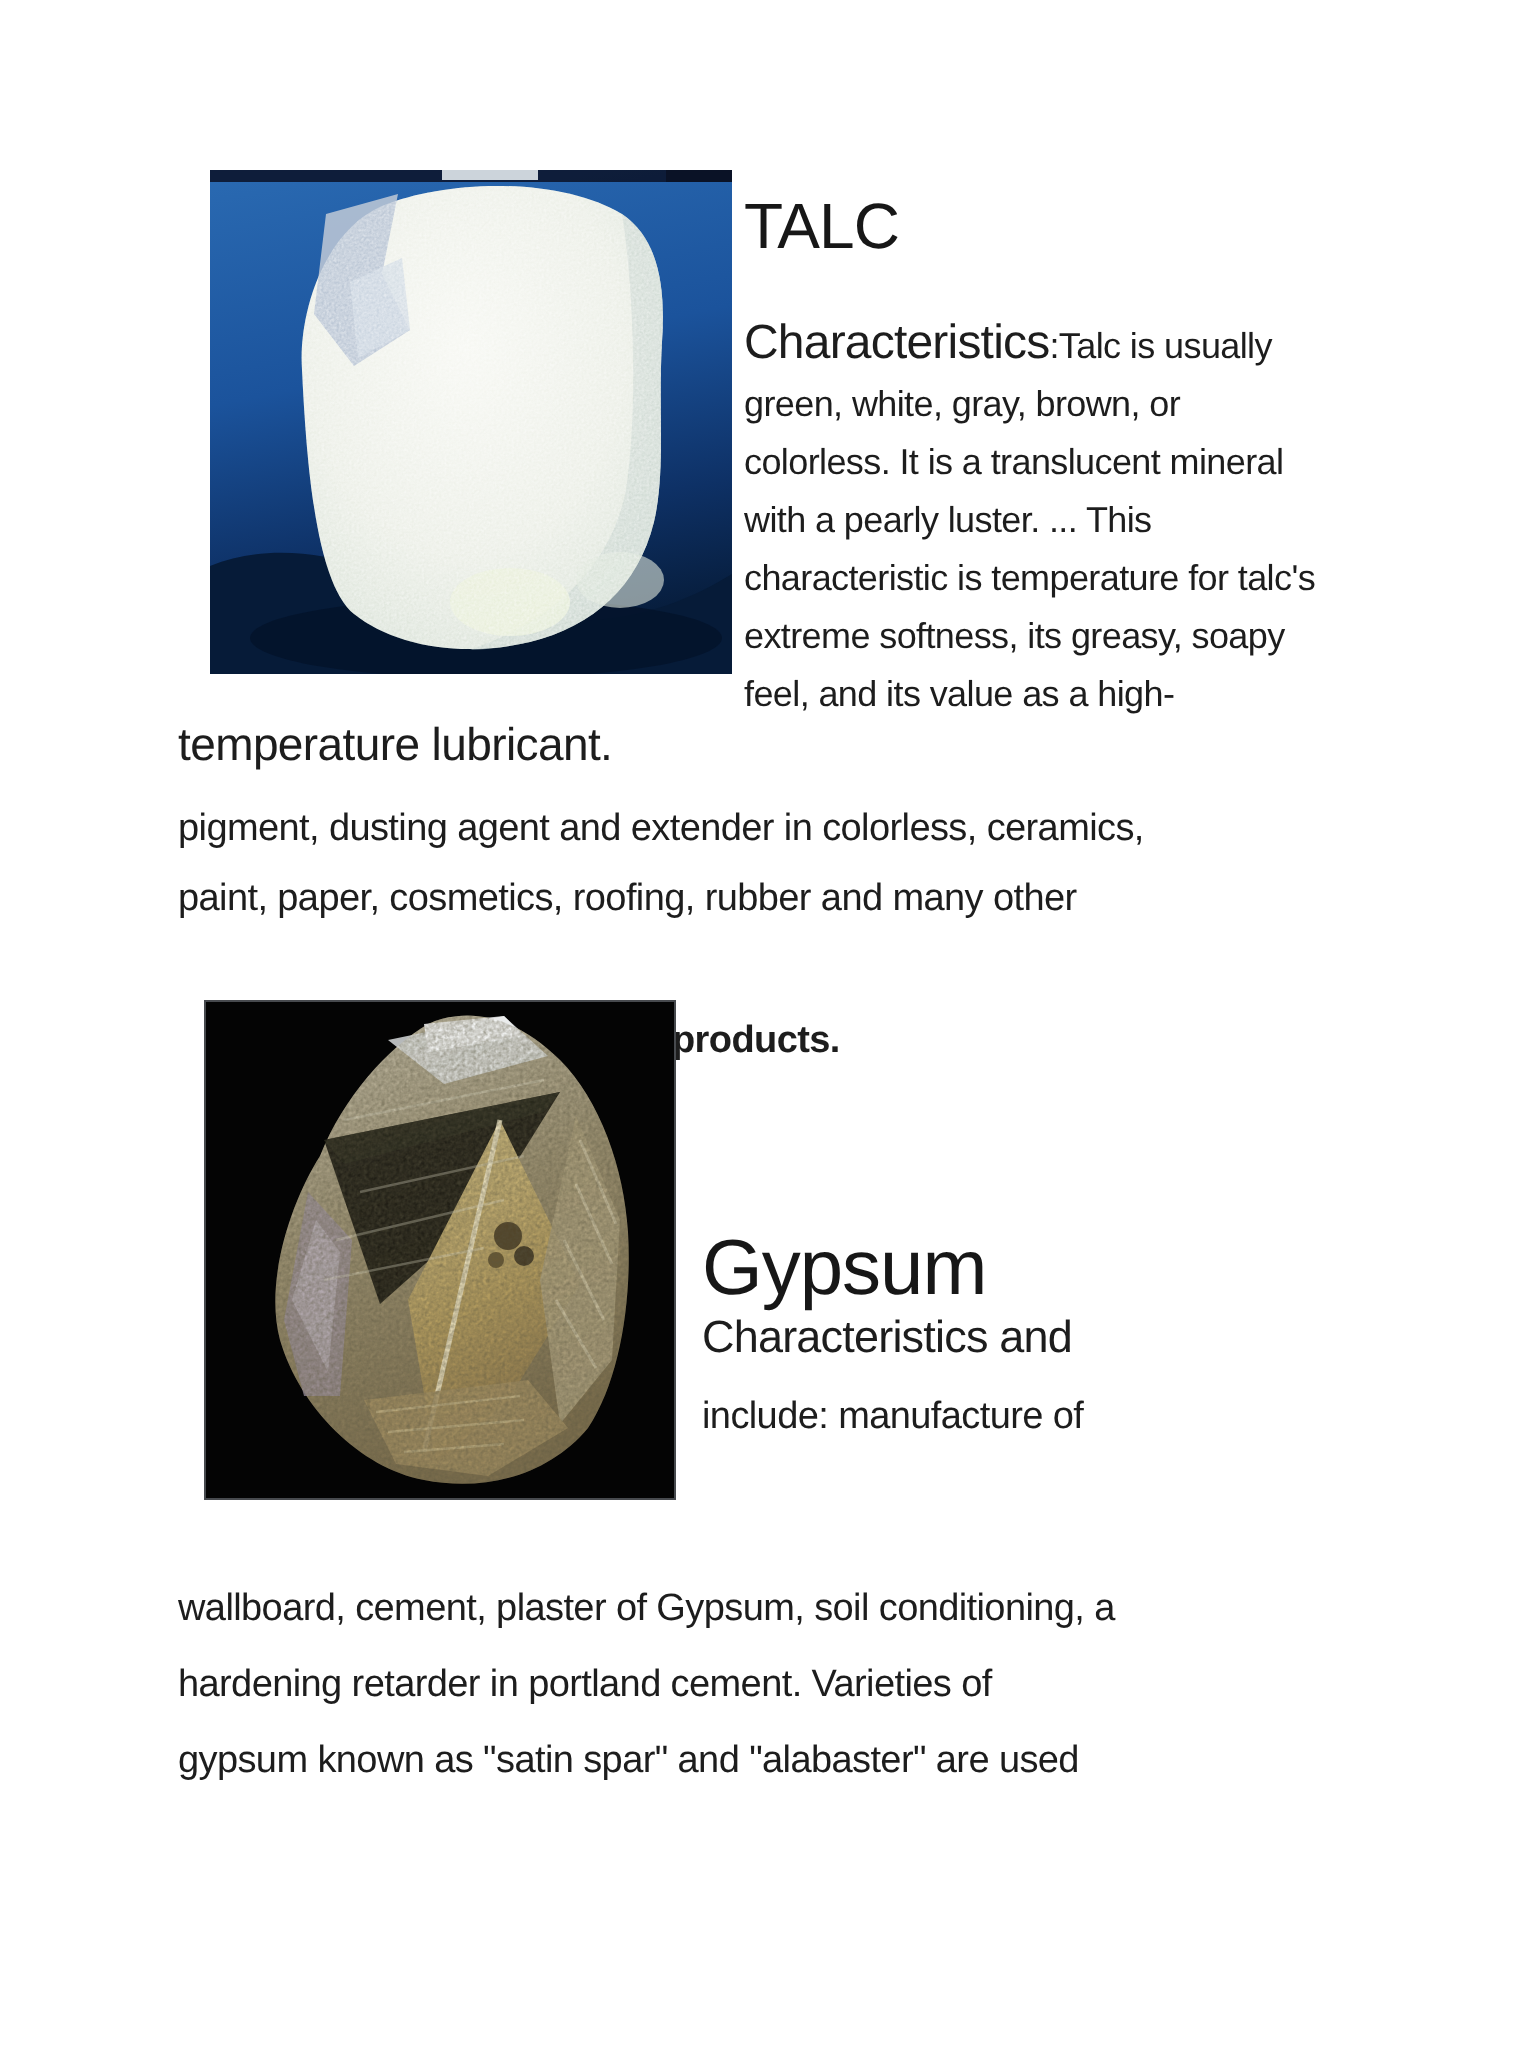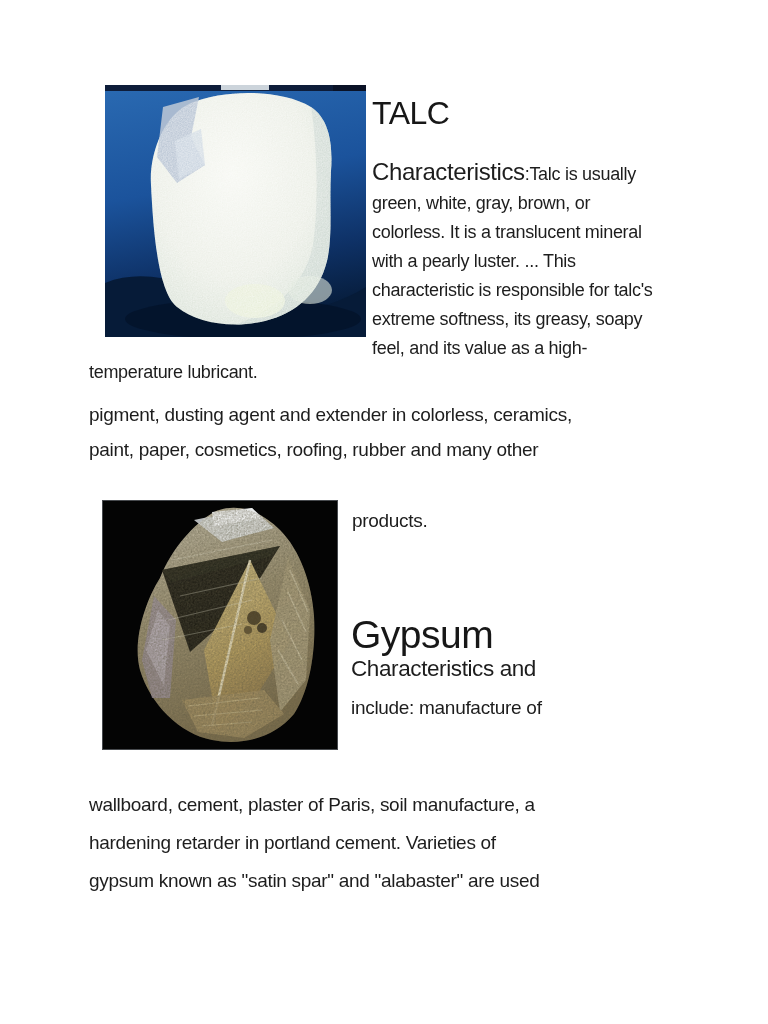--- a/index.html
+++ b/index.html
@@ -8,24 +8,24 @@
     font-family:"Liberation Sans", sans-serif;color:#1d1d1d;
   }
   .abs{position:absolute;}
   .photo{margin:0;padding:0;line-height:0;}
   .h1{font-size:32px;line-height:34px;letter-spacing:-0.5px;color:#171717;}
   .col .ln{white-space:nowrap;letter-spacing:-0.3px;}
   
   .talc-col{left:372px;top:157px;font-size:18px;line-height:29px;}
   .talc-col .lead{font-size:24px;letter-spacing:-0.4px;}
   
-  .wrapline{left:89px;top:359px;font-size:18px;line-height:26px;white-space:nowrap;letter-spacing:-0.3px;}
+  .wrapline{left:89px;top:359px;font-size:23px;line-height:26px;white-space:nowrap;letter-spacing:-0.3px;}
   
   .sig{left:89px;top:397px;font-size:19px;line-height:35px;}
-  .sig-wrap{left:352px;top:503px;font-size:19px;line-height:35px;white-space:nowrap;letter-spacing:-0.3px;}
+  .sig-wrap{left:336px;top:503px;font-size:19px;line-height:35px;white-space:nowrap;letter-spacing:-0.3px;font-weight:bold;}
   
   .gyp-title{left:351px;top:617px;font-size:39px;line-height:36px;letter-spacing:-0.5px;color:#171717;}
   .gyp-col{left:351px;top:650px;font-size:19px;line-height:38px;}
   .gyp-col .lead{font-size:22.5px;letter-spacing:-0.4px;}
   .gyp-body{left:89px;top:786px;font-size:19px;line-height:38px;}
 </style>
 </head>
 <body>
 
 <div class="abs" style="left:0;top:0;width:608px;height:1024px;">
@@ -73,21 +73,21 @@
     </svg>
   </figure>
 
   <div class="abs h1" style="left:372px;top:96px;">TALC</div>
 
   <div class="abs col talc-col">
     <div class="ln"><span class="lead">Characteristics</span><span>:Talc is usually</span></div>
     <div class="ln">green, white, gray, brown, or</div>
     <div class="ln">colorless. It is a translucent mineral</div>
     <div class="ln">with a pearly luster. ... This</div>
-    <div class="ln">characteristic is responsible for talc's</div>
+    <div class="ln">characteristic is temperature for talc's</div>
     <div class="ln">extreme softness, its greasy, soapy</div>
     <div class="ln">feel, and its value as a high-</div>
   </div>
 
   <div class="abs wrapline">temperature lubricant.</div>
 
   <div class="abs col sig">
     <div class="ln">pigment, dusting agent and extender in colorless, ceramics,</div>
     <div class="ln">paint, paper, cosmetics, roofing, rubber and many other</div>
   </div>
@@ -146,18 +146,18 @@
   </figure>
 
   <div class="abs gyp-title">Gypsum</div>
 
   <div class="abs col gyp-col">
     <div class="ln"><span class="lead">Characteristics and</span></div>
     <div class="ln">include: manufacture of</div>
   </div>
 
   <div class="abs col gyp-body">
-    <div class="ln">wallboard, cement, plaster of Paris, soil manufacture, a</div>
+    <div class="ln">wallboard, cement, plaster of Gypsum, soil conditioning, a</div>
     <div class="ln">hardening retarder in portland cement. Varieties of</div>
     <div class="ln">gypsum known as "satin spar" and "alabaster" are used</div>
   </div>
 
 </div>
 
 </body></html>

